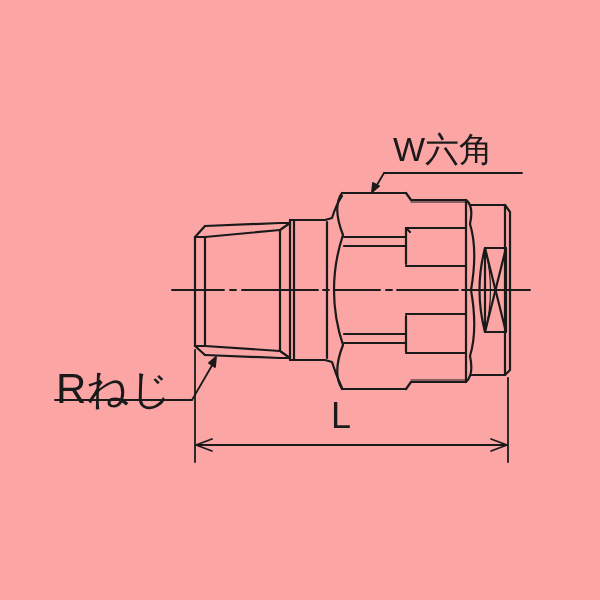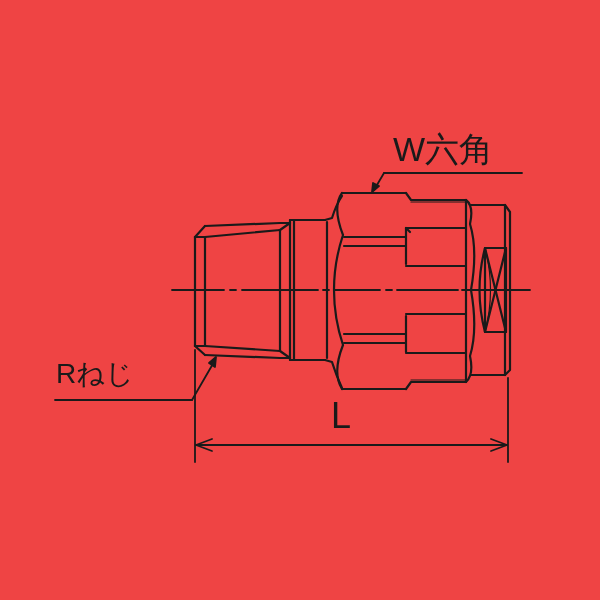--- a/index.html
+++ b/index.html
@@ -1,20 +1,20 @@
 <!DOCTYPE html>
 <html><head>
   <meta charset="utf-8">
   <style>
     html, body { margin: 0; padding: 0; background: #ffffff; }
-    .canvas { position: relative; width: 600px; height: 600px; background: #ef4444; overflow: hidden; }
+    .canvas { position: relative; width: 600px; height: 600px; background: #fca5a5; overflow: hidden; }
     svg { position: absolute; left: 0; top: 0; }
     .lbl { position: absolute; font-family: "Liberation Sans", "DejaVu Sans", sans-serif; color: #1a1a1a; line-height: 1; white-space: nowrap; }
     .lbl-w { left: 393px; top: 132px; font-size: 34px; }
-    .lbl-r { left: 56px; top: 360px; font-size: 28px; }
+    .lbl-r { left: 56px; top: 368px; font-size: 42px; }
     .lbl-l { left: 331px; top: 398px; font-size: 36px; }
   </style>
 </head>
 <body>
 
 <div class="canvas">
   <svg width="600" height="600" viewBox="0 0 600 600" fill="none" stroke="#1a1a1a" stroke-width="2.2" stroke-linejoin="round" stroke-linecap="round">
 
     <g stroke-width="1.8">
       <line x1="172" y1="290" x2="224" y2="290"></line>

